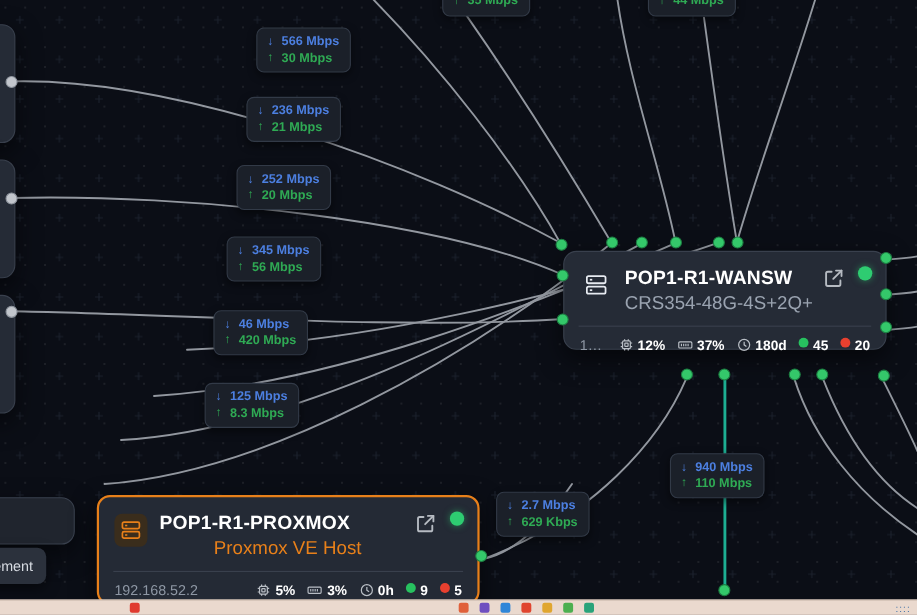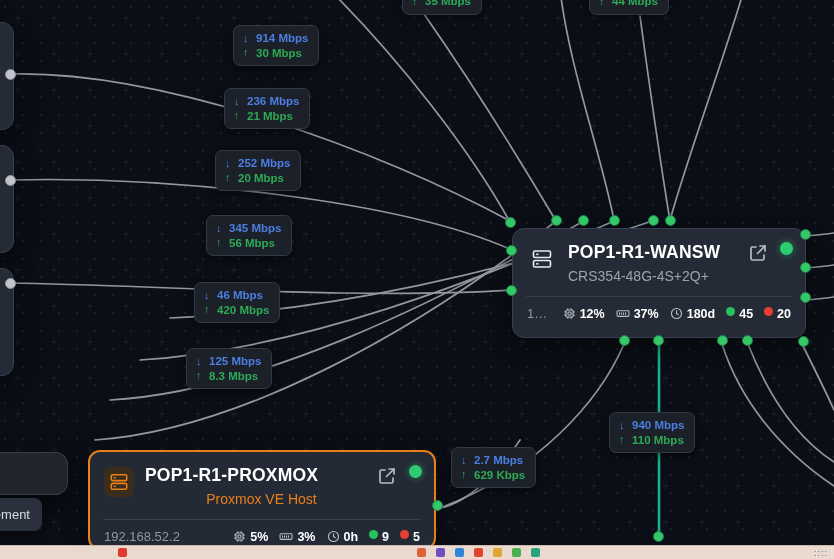--- a/index.html
+++ b/index.html
@@ -66,21 +66,21 @@
   .node-titles { flex: 1 1 auto; min-width: 0; }
   .node-title {
     font-size: 17.5px;
     font-weight: bold;
     letter-spacing: 0.2px;
     line-height: 21px;
     color: #ffffff;
     white-space: nowrap;
   }
   .node-sub {
-    font-size: 14px;
+    font-size: 17px;
     line-height: 16px;
     margin-top: 5px;
     color: #9aa3b0;
     white-space: nowrap;
   }
   .node-sub.orange { color: #e8801a; text-align: center; }
 
   .node-open {
     flex: 0 0 auto;
     width: 20px; height: 20px;
@@ -259,21 +259,21 @@
   <div class="ghost-panel" style="left:-96px; top:145px; width:110px; height:108px;"></div>
   <div class="ghost-panel" style="left:-96px; top:268px; width:110px; height:108px;"></div>
   <div class="ghost-panel" style="left:-96px; top:452px; width:164px; height:43px; background:#20252e;"></div>
 
   <div class="tooltip-chip" style="left:-42px; top:498px;">placement</div>
 
   <div class="port gray" style="left:5px; top:69px;"></div>
   <div class="port gray" style="left:5px; top:175px;"></div>
   <div class="port gray" style="left:5px; top:278px;"></div>
 
-  <div class="node" style="left:512px; top:228px; width:294px; height:110px;">
+  <div class="node" style="left:512px; top:228px; width:294px; height:90px;">
     <div class="node-head">
       <span class="node-ico plain">
         <svg width="22" height="22" viewBox="0 0 22 22" fill="none" stroke="#e7ebf1" stroke-width="1.6">
           <rect x="2.5" y="3" width="17" height="6.5" rx="1.6"></rect>
           <rect x="2.5" y="12.5" width="17" height="6.5" rx="1.6"></rect>
           <rect x="5.2" y="5.5" width="2.2" height="1.6" fill="#e7ebf1" stroke="none"></rect>
           <rect x="5.2" y="15" width="2.2" height="1.6" fill="#e7ebf1" stroke="none"></rect>
         </svg>
       </span>
       <span class="node-titles">
@@ -412,21 +412,21 @@
       </div>
       <div class="traffic" style="left: 589px; top: -12px;">
         <div class="row">
           <span class="arr ul">↑</span>
           <span class="ul">44 Mbps</span>
         </div>
       </div>
       <div class="traffic" style="left: 233px; top: 25px;">
         <div class="row">
           <span class="arr dl">↓</span>
-          <span class="dl">914 Mbps</span>
+          <span class="dl">566 Mbps</span>
         </div>
         <div class="row">
           <span class="arr ul">↑</span>
           <span class="ul">30 Mbps</span>
         </div>
       </div>
       <div class="traffic" style="left: 224px; top: 88px;">
         <div class="row">
           <span class="arr dl">↓</span>
           <span class="dl">236 Mbps</span>

